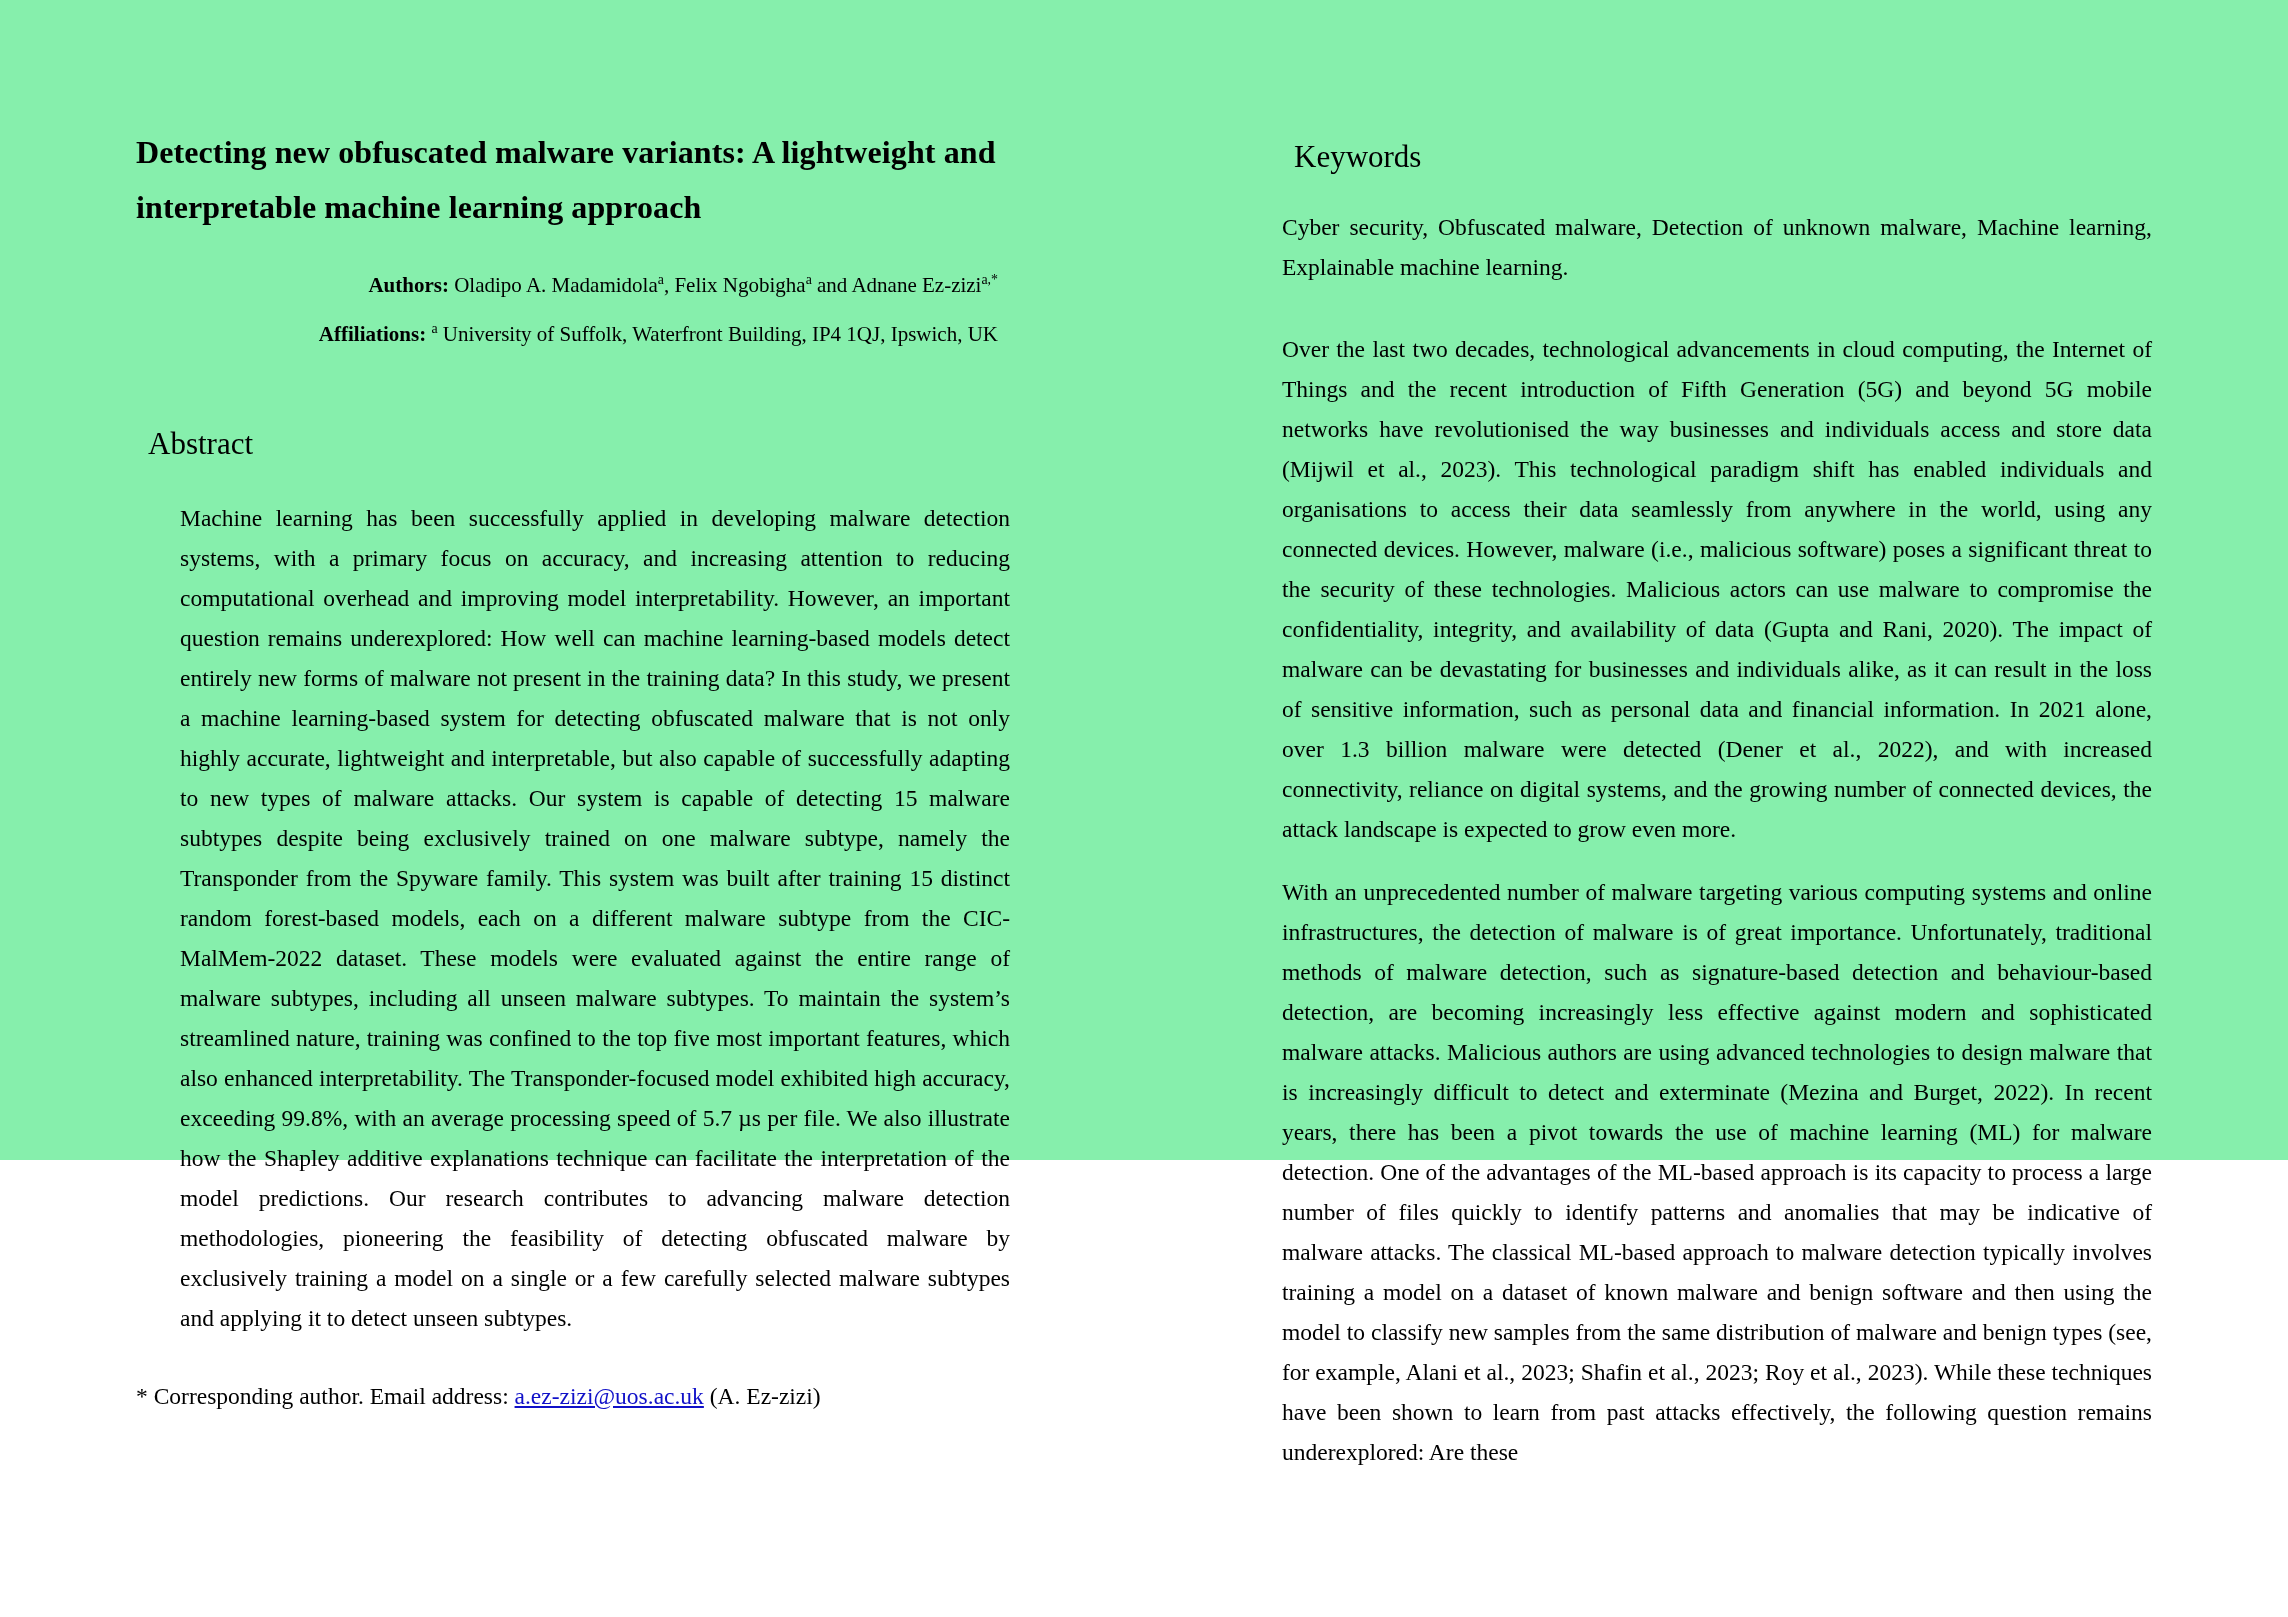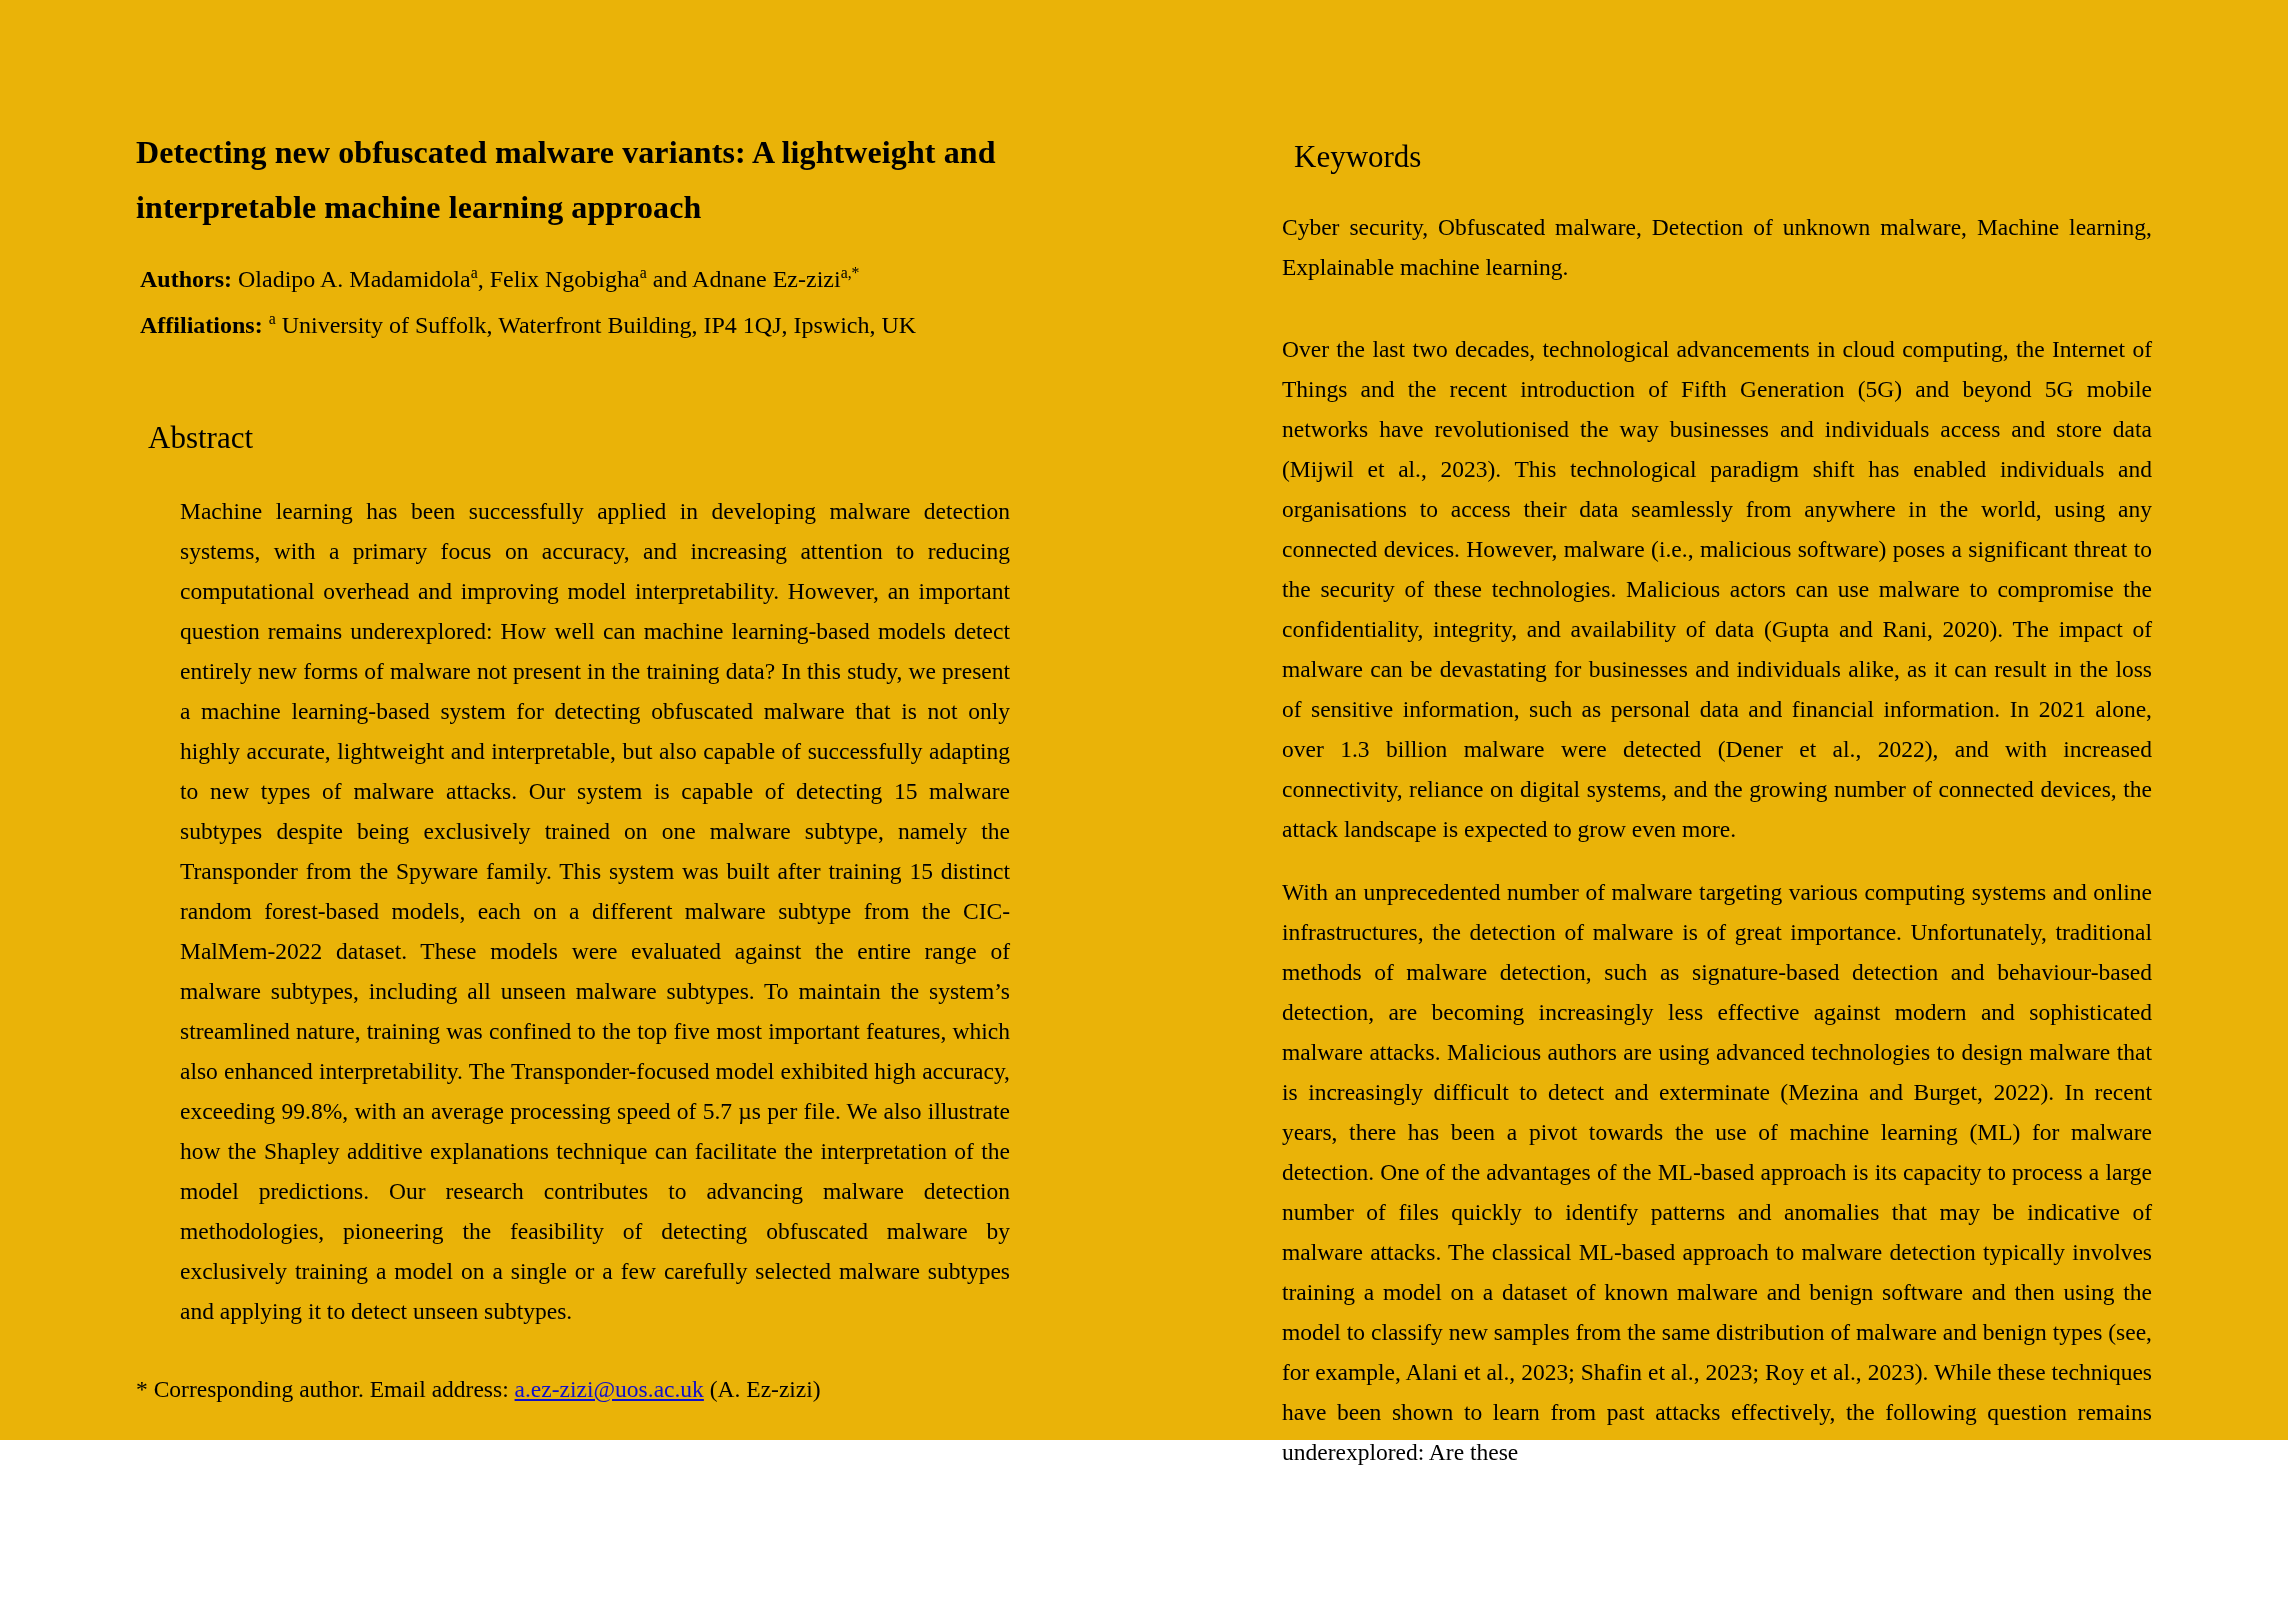--- a/index.html
+++ b/index.html
@@ -13,22 +13,22 @@
     height: 1618px;
     overflow: hidden;
     font-family: "Liberation Serif", "DejaVu Serif", serif;
     color: #000000;
     -webkit-font-smoothing: antialiased;
   }
 
   #page {
     position: relative;
     width: 2288px;
-    height: 1440px;
-    background: #eab308;
+    height: 1160px;
+    background: #86efac;
   }
 
   .column {
     position: absolute;
     top: 0;
   }
   #col-left  { left: 136px; width: 874px;  }
   #col-right { left: 1282px; width: 870px; }
 
   
@@ -36,23 +36,24 @@
     font-size: 32px;
     font-weight: bold;
     line-height: 1.72;
     margin: 0;
     padding-top: 125px;
     letter-spacing: 0.1px;
   }
 
   
   .meta-line {
-    font-size: 24px;
+    font-size: 21px;
     line-height: 1.58;
-    margin: 4px;
+    margin: 12px;
+    text-align: right;
   }
   .meta-line.authors { padding-top: 22px; }
   .meta-line.affil   { padding-top: 3.8px; }
   .meta-line b { font-weight: bold; }
   sup {
     font-size: 0.66em;
     vertical-align: super;
     line-height: 0;
   }
 

